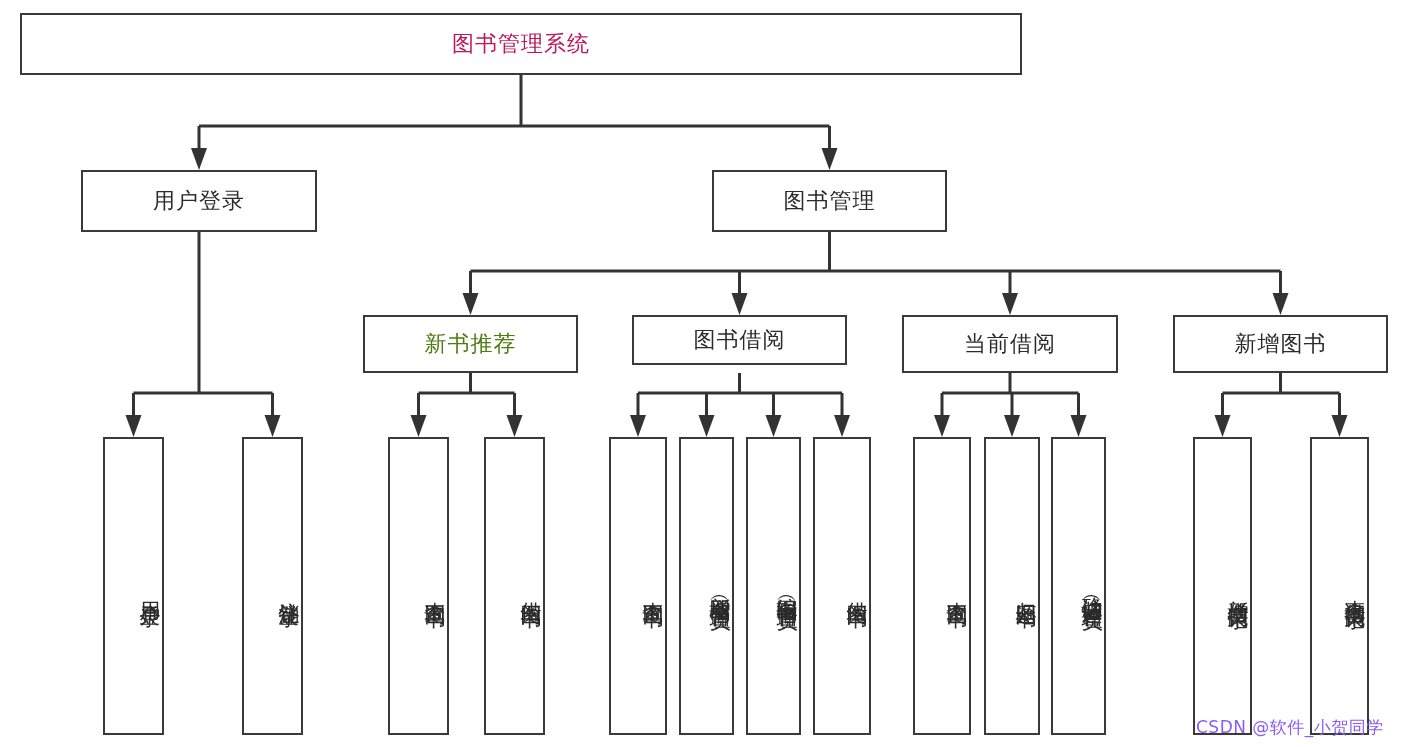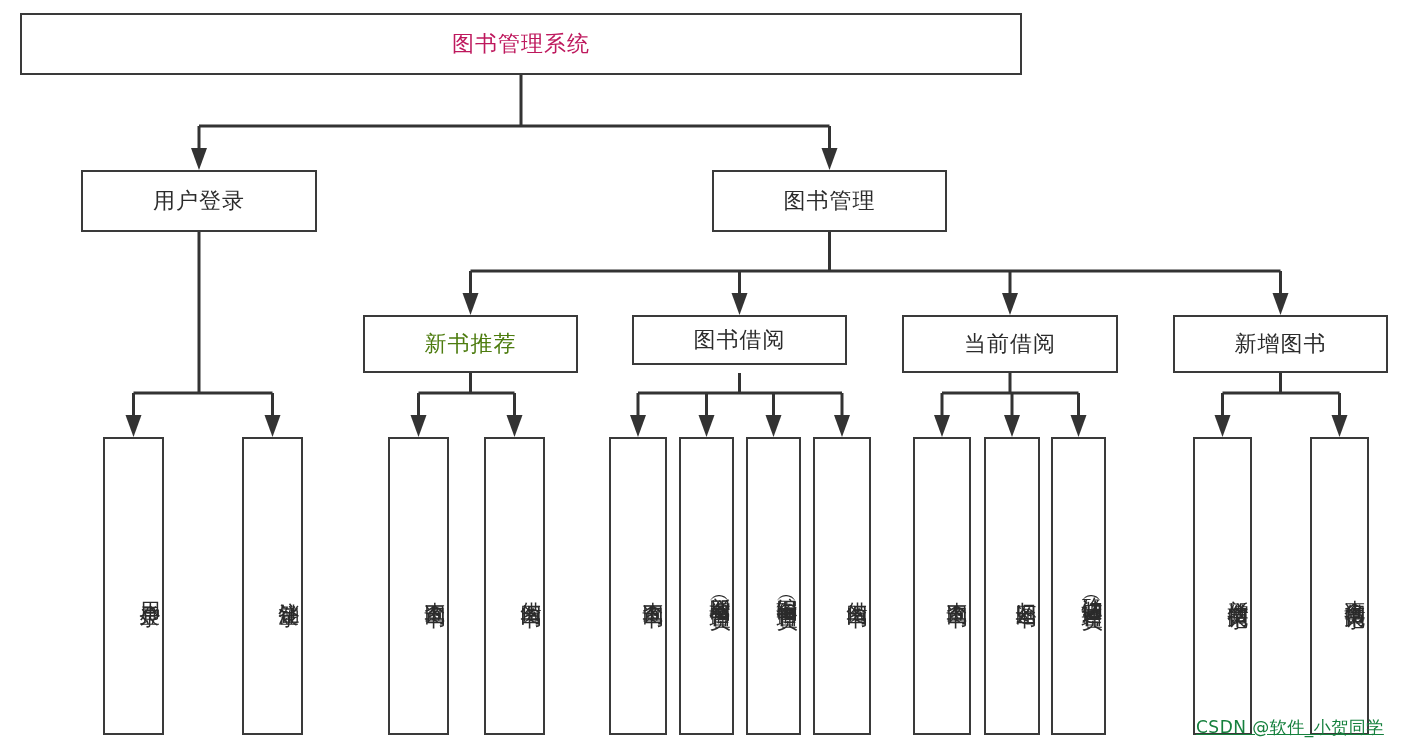--- a/index.html
+++ b/index.html
@@ -180,14 +180,14 @@
         <span class="vtext">确认归还（管理员）</span>
       </div>
       <div class="node v" style="left: 1193px; top: 437px; width: 59px; height: 298px; border-color: rgb(58, 58, 58); background: rgb(255, 255, 255); color: rgb(43, 43, 43);">
         <span class="vtext">新增借阅记录</span>
       </div>
       <div class="node v" style="left: 1310px; top: 437px; width: 59px; height: 298px; border-color: rgb(58, 58, 58); background: rgb(255, 255, 255); color: rgb(43, 43, 43);">
         <span class="vtext">查询借阅记录</span>
       </div>
     </div>
 
-  <div class="watermark" style="left: 1196px; top: 716px; color: #15803d; text-decoration: underline;">CSDN @软件_小贺同学</div>
+  <div class="watermark" style="left: 1196px; top: 716px; color: #8b5cf6;">CSDN @软件_小贺同学</div>
 </div>
 
 </body></html>

